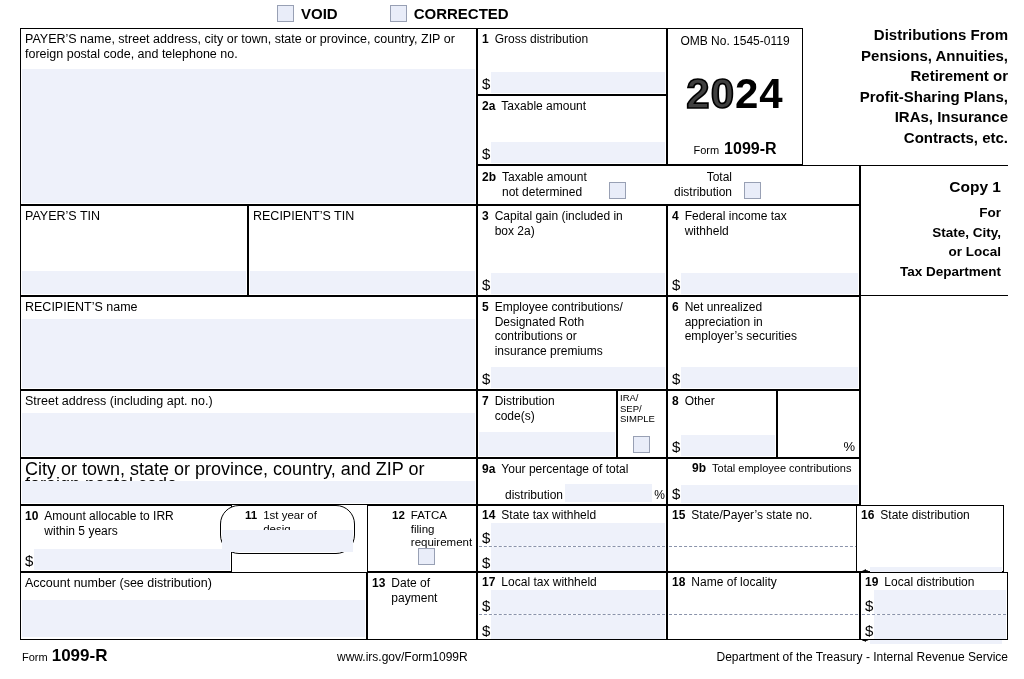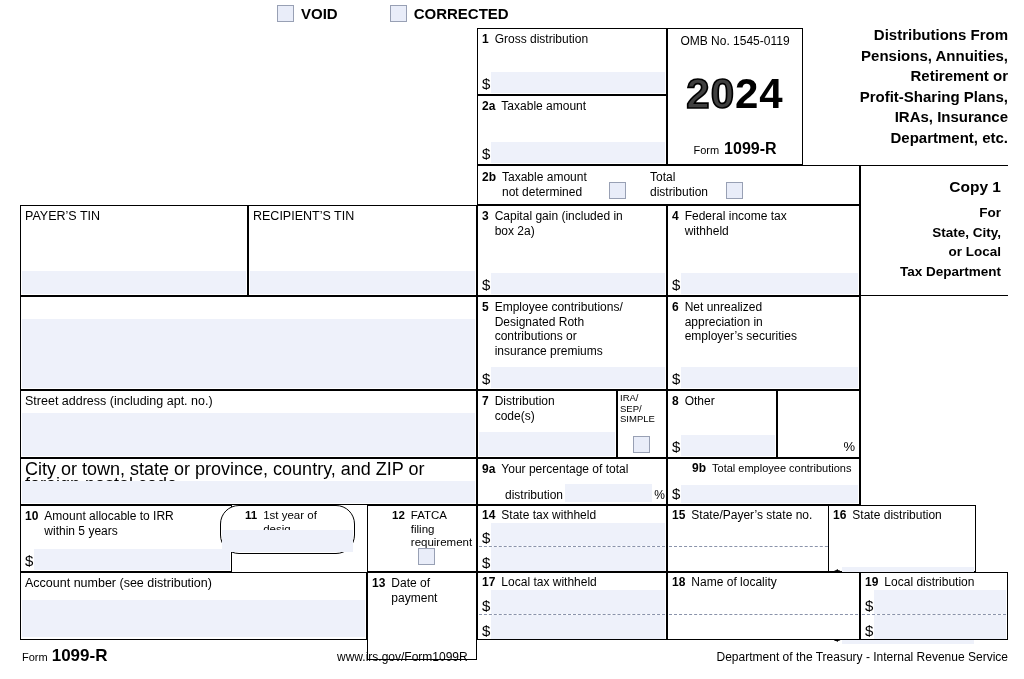--- a/index.html
+++ b/index.html
@@ -62,22 +62,26 @@
       <div class="cb"></div>
       <span>CORRECTED</span>
     </div>
   </div>
 
   <div class="title-block">Distributions From
 Pensions, Annuities,
 Retirement or
 Profit-Sharing Plans,
 IRAs, Insurance
-Department, etc.</div>
-
+Contracts, etc.</div>
+
+  <div class="cell" style="left:20px;top:28px;width:457px;height:177px;">
+    <div class="lblrow" style="font-size:12.5px;padding-right:8px;">PAYER’S name, street address, city or town, state or province, country, ZIP or foreign postal code, and telephone no.</div>
+    <div class="bigfill fill" style="top:40px;"></div>
+  </div>
 
   <div class="cell" style="left:477px;top:28px;width:190px;height:67px;">
     <div class="lblrow">
         <span class="num">1</span>
         <span class="txt">Gross distribution</span>
       </div>
     <div class="money">
         <span class="d">$</span>
         <div class="fill"></div>
       </div>
@@ -102,21 +106,21 @@
         <span class="n">1099-R</span>
       </div>
   </div>
 
   <div class="cell" style="left:477px;top:165px;width:383px;height:40px;">
     <div class="b2brow">
       <span class="num">2b</span>
       <span class="txt" style="width:99px;">Taxable amount
 not determined</span>
       <div class="cb" style="margin:12px 0 0 8px;"></div>
-      <span class="txt" style="margin-left:24px;width:64px;">Total
+      <span class="txt" style="margin-left:42px;width:64px;text-align:right;">Total
 distribution</span>
       <div class="cb" style="margin:12px 0 0 12px;"></div>
     </div>
   </div>
 
   <div class="cell copycell" style="left:860px;top:165px;width:148px;height:131px;border-right:none;">
     <div class="copy1">Copy 1</div>
     <div class="copyfor">For
 State, City,
 or Local
@@ -152,20 +156,21 @@
         <span class="txt">Federal income tax
 withheld</span>
       </div>
     <div class="money">
         <span class="d">$</span>
         <div class="fill"></div>
       </div>
   </div>
 
   <div class="cell" style="left:20px;top:296px;width:457px;height:94px;">
+    <div class="lblrow" style="font-size:12.5px;">RECIPIENT’S name</div>
     <div class="bigfill fill" style="top:22px;"></div>
   </div>
 
   <div class="cell" style="left:477px;top:296px;width:190px;height:94px;">
     <div class="lblrow">
         <span class="num">5</span>
         <span class="txt">Employee contributions/
 Designated Roth
 contributions or
 insurance premiums</span>
@@ -299,41 +304,41 @@
 
   <div class="cell tworow" style="left:667px;top:505px;width:193px;height:67px;">
     <div class="lblrow">
         <span class="num">15</span>
         <span class="txt">State/Payer’s state no.</span>
       </div>
     <div class="mrow"></div>
     <div class="mrow dash"></div>
   </div>
 
-  <div class="cell tworow" style="left:828px;top:505px;width:148px;height:67px;gap:44px;">
+  <div class="cell tworow" style="left:856px;top:505px;width:148px;height:67px;gap:44px;">
     <div class="lblrow">
         <span class="num">16</span>
         <span class="txt">State distribution</span>
       </div>
     <div class="mrow">
         <span class="d">$</span>
         <div class="fill"></div>
       </div>
     <div class="mrow dash">
         <span class="d">$</span>
         <div class="fill"></div>
       </div>
   </div>
 
   <div class="cell" style="left:20px;top:572px;width:347px;height:68px;">
     <div class="lblrow" style="font-size:12.5px;">Account number (see distribution)</div>
     <div class="bigfill fill" style="top:27px;bottom:2px;"></div>
   </div>
 
-  <div class="cell" style="left:367px;top:572px;width:110px;height:88px;">
+  <div class="cell" style="left:367px;top:572px;width:110px;height:68px;">
     <div class="lblrow">
         <span class="num">13</span>
         <span class="txt">Date of
 payment</span>
       </div>
   </div>
 
   <div class="cell tworow" style="left:477px;top:572px;width:190px;height:68px;">
     <div class="lblrow">
         <span class="num">17</span>

